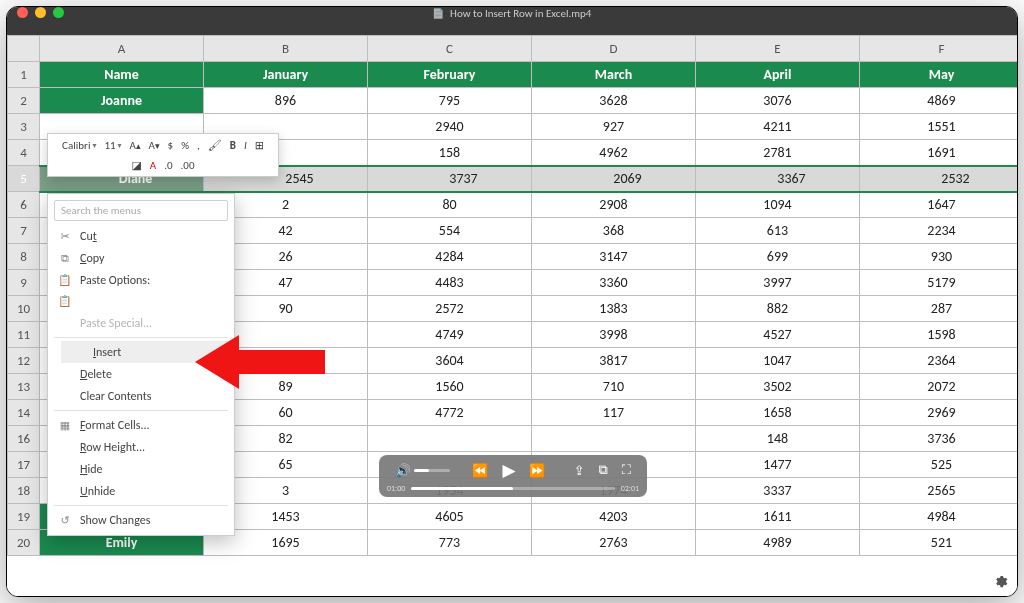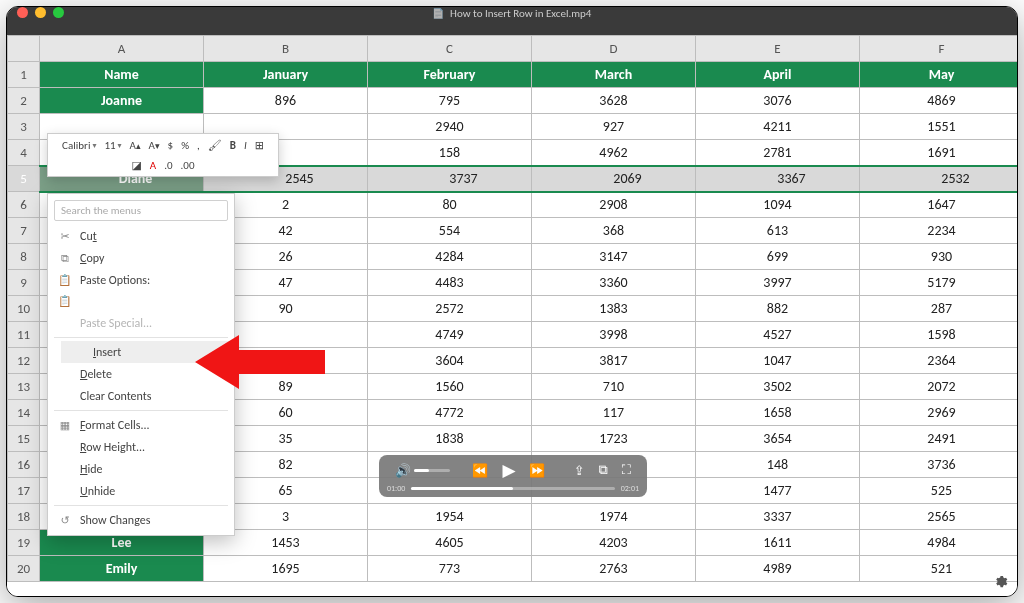--- a/index.html
+++ b/index.html
@@ -213,29 +213,20 @@
           <tr>
             <th class="rownum">14</th>
             <td></td>
             <td>60</td>
             <td>4772</td>
             <td>117</td>
             <td>1658</td>
             <td>2969</td>
           </tr>
           <tr>
-            <th class="rownum">15</th>
-            <td></td>
-            <td>35</td>
-            <td>1838</td>
-            <td>1723</td>
-            <td>3654</td>
-            <td>2491</td>
-          </tr>
-          <tr>
             <th class="rownum">16</th>
             <td></td>
             <td>82</td>
             <td></td>
             <td></td>
             <td>148</td>
             <td>3736</td>
           </tr>
           <tr>
             <th class="rownum">17</th>

